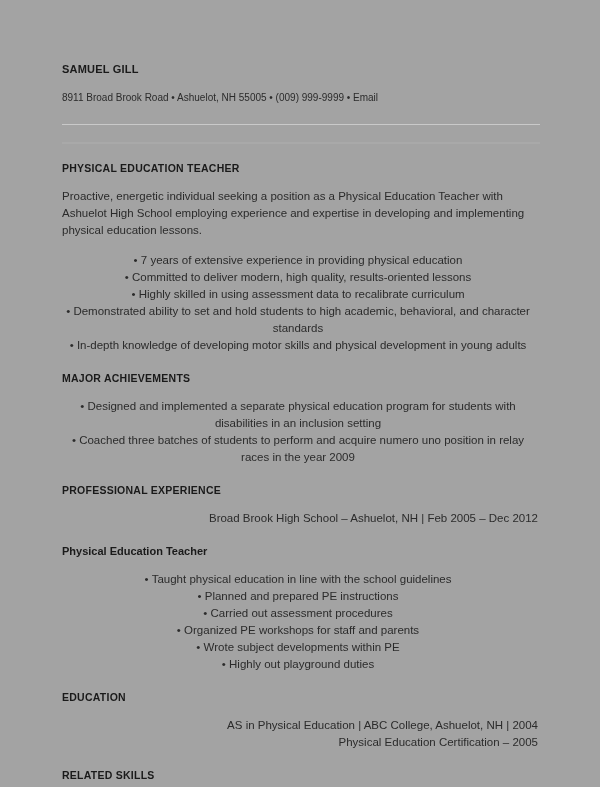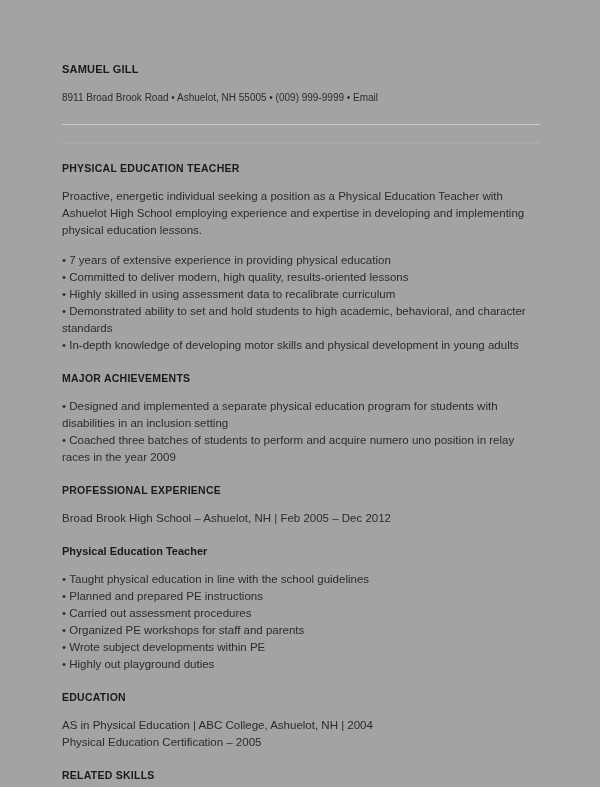--- a/index.html
+++ b/index.html
@@ -71,25 +71,27 @@
     color: #2b2b2b;
     margin: 0 0 13px 0;
     line-height: 17px;
     max-width: 470px;
   }
   .plain-line {
     font-size: 11.5px;
     color: #2b2b2b;
     margin: 0;
     line-height: 17px;
+    text-align: right;
   }
   .bullets {
     list-style: none;
     margin: 0;
     padding: 0;
+    text-align: center;
   }
   .bullets li {
     font-size: 11.5px;
     color: #2b2b2b;
     line-height: 17px;
     margin: 0;
     padding: 0;
     max-width: 472px;
   }
   .bullets li::before {

